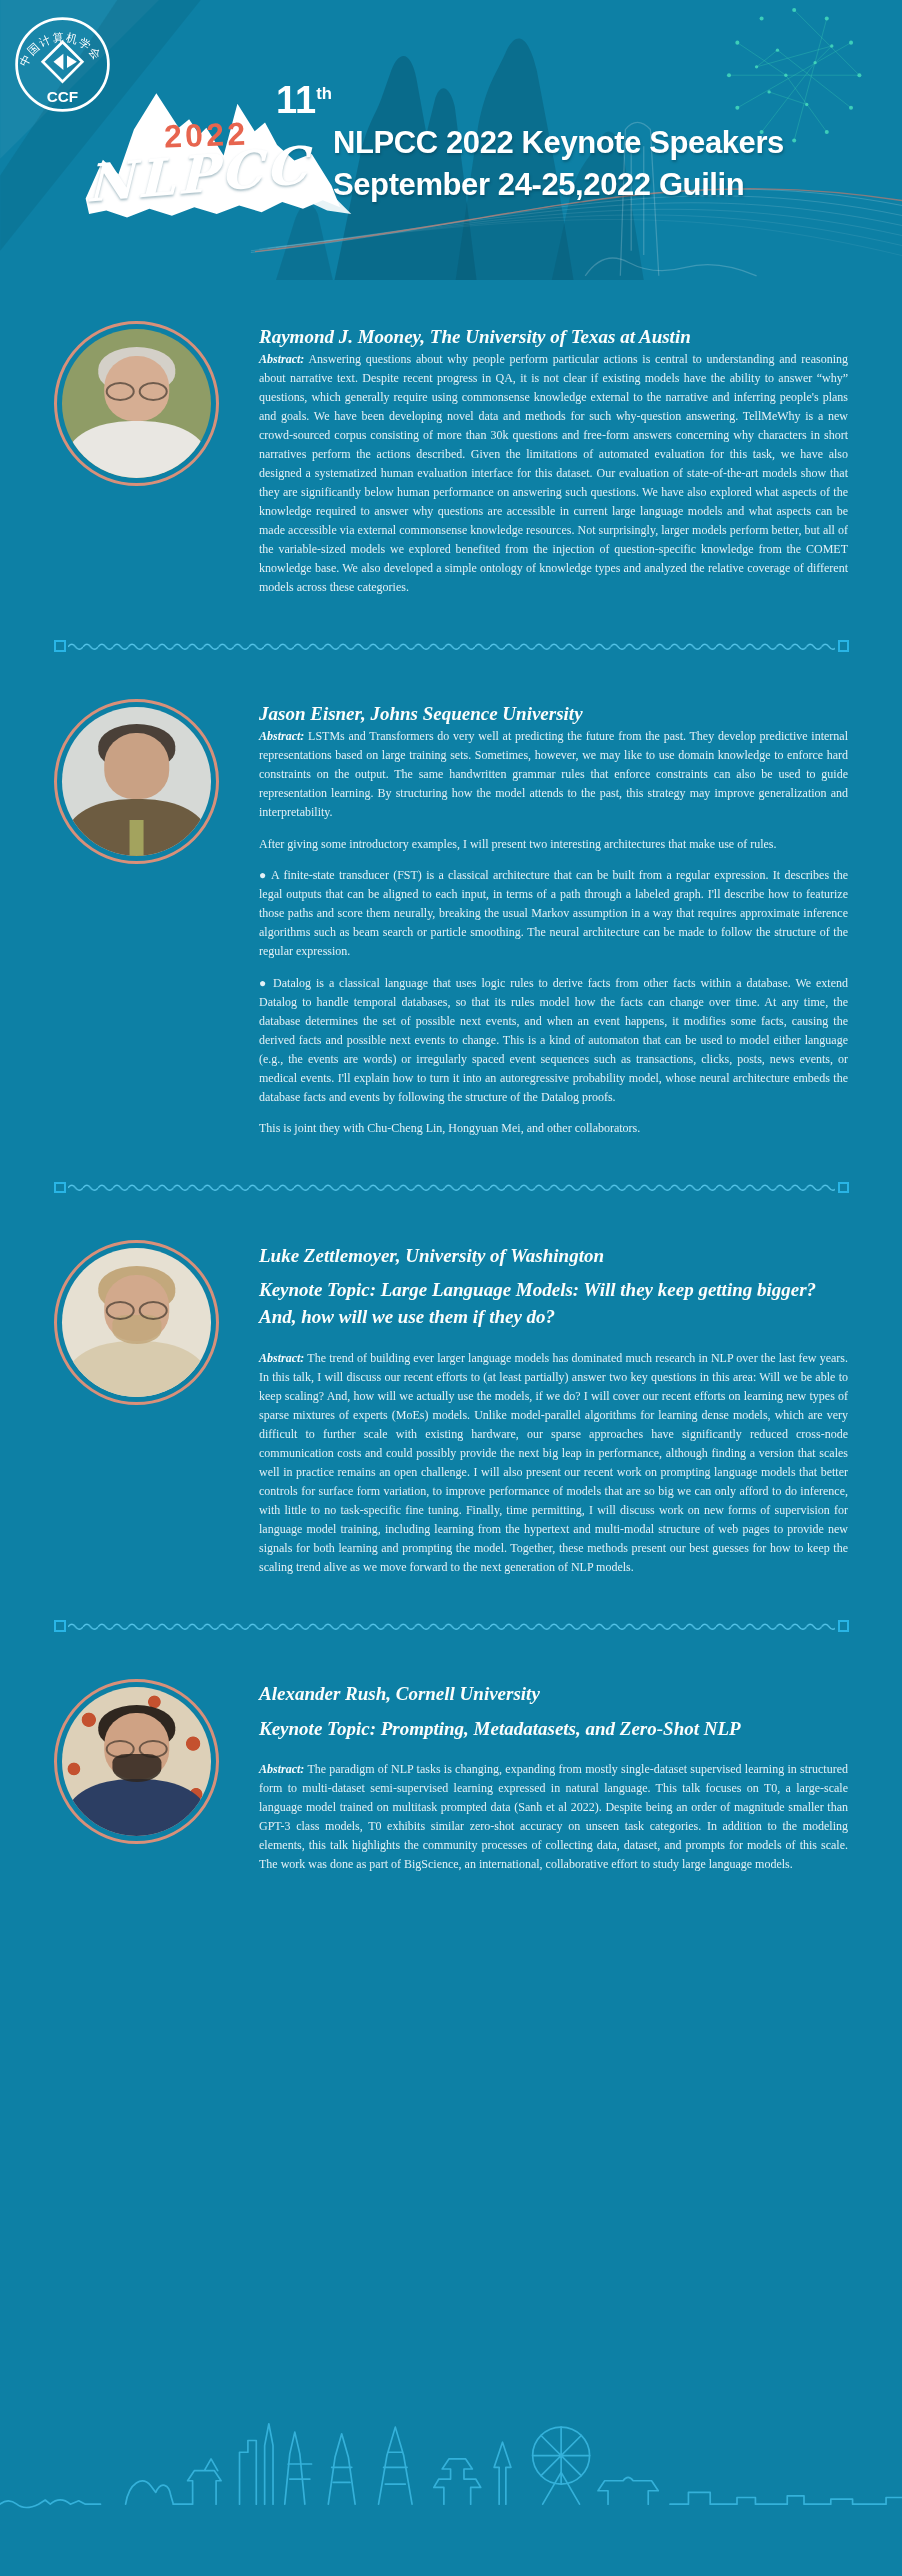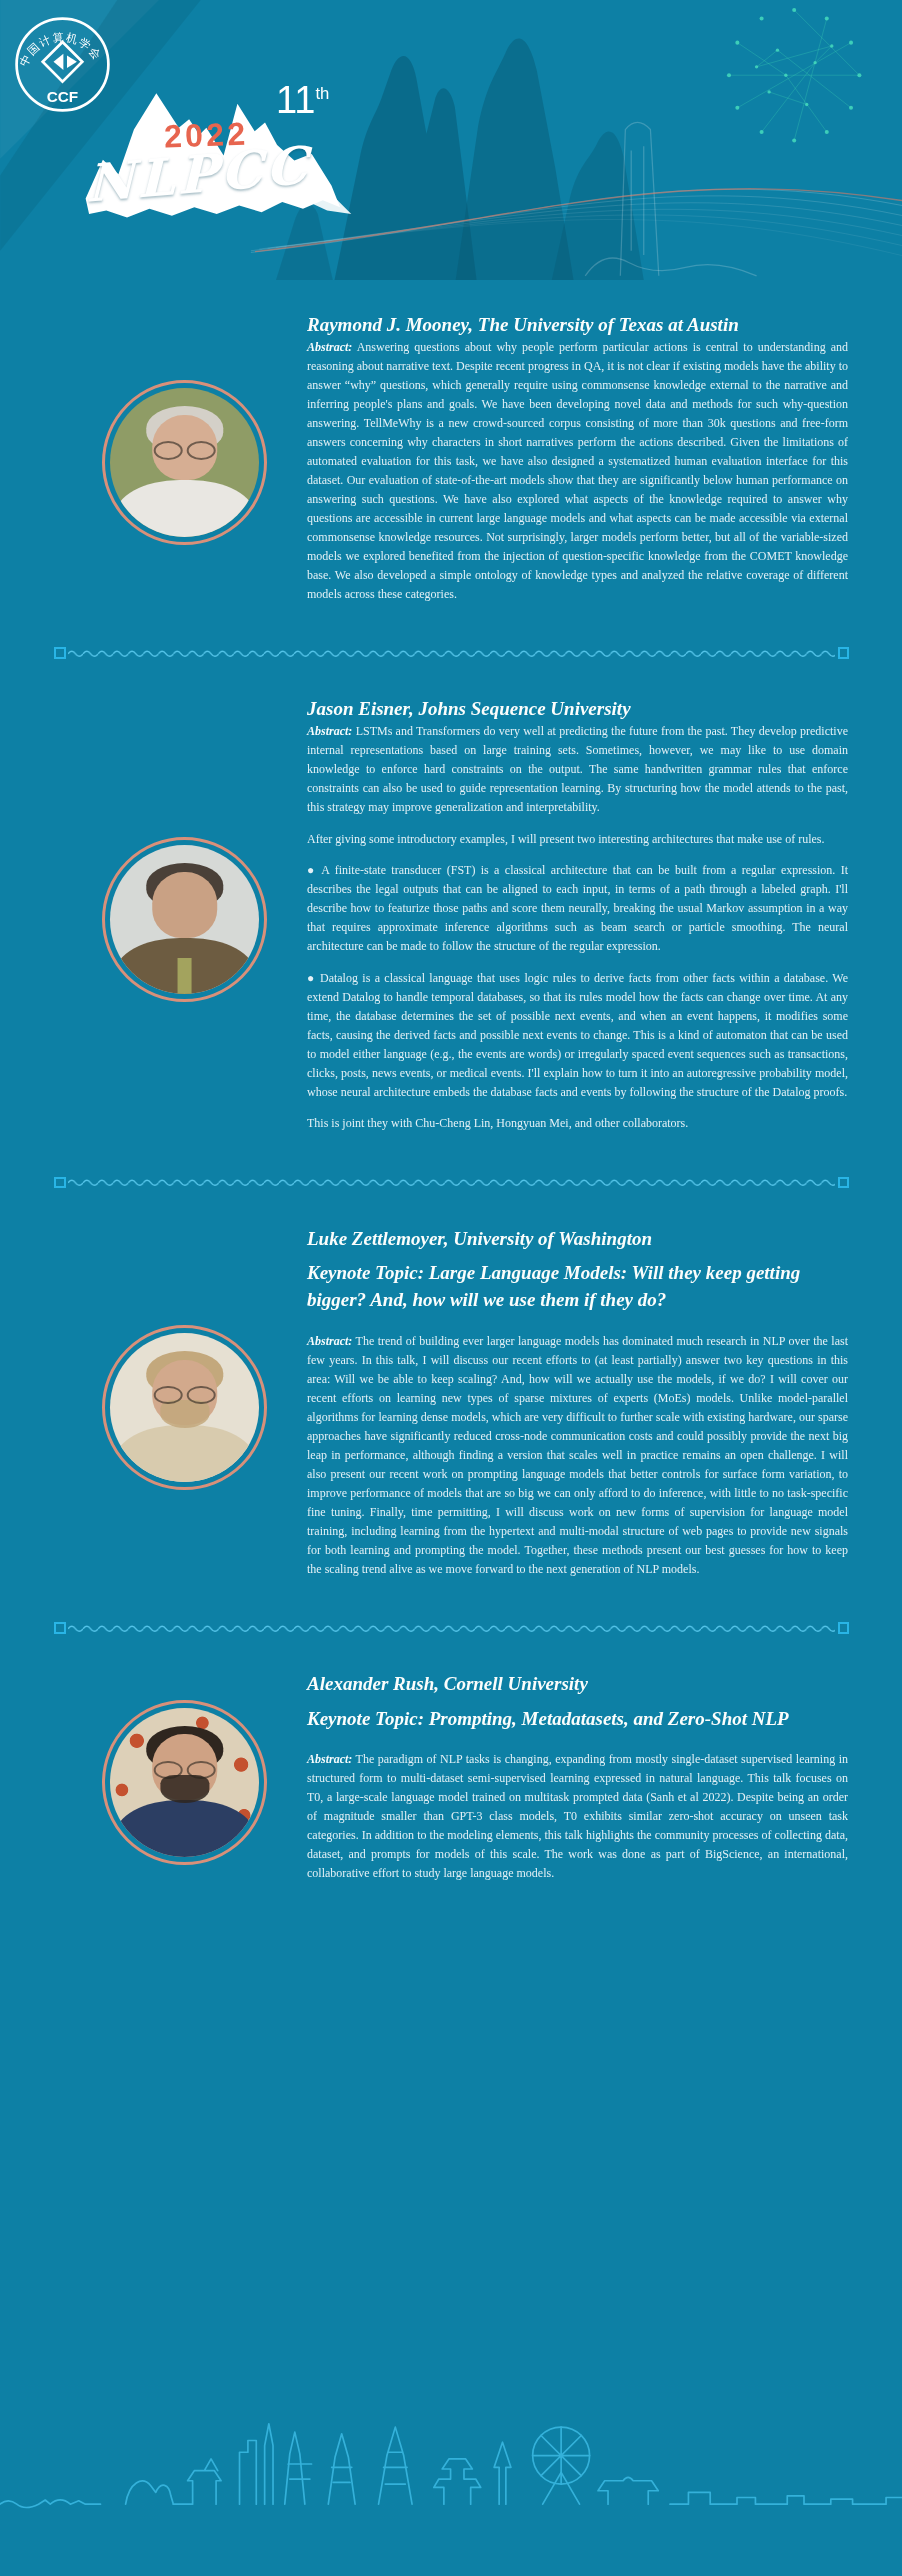--- a/index.html
+++ b/index.html
@@ -11,30 +11,30 @@
   .header-art{position:absolute;inset:0;width:100%;height:100%;}
   .ccf-logo{position:absolute;left:13.4px;top:15px;width:99px;height:99px;}
   .event-logo{position:absolute;left:77px;top:74px;width:276px;height:180px;}
   .logo-mountains{position:absolute;inset:0;width:100%;height:100%;}
   .logo-year{position:absolute;left:87px;top:43px;font-family:"Liberation Sans",sans-serif;
     font-weight:bold;font-size:32px;letter-spacing:3.3px;color:#e7654f;transform:rotate(-2deg);}
   .logo-name{position:absolute;left:15px;top:69px;font-family:"DejaVu Serif",serif;
     font-style:italic;font-weight:bold;font-size:52px;letter-spacing:3.3px;color:#ffffff;
     transform:skewX(-8deg) rotate(-5deg);text-shadow:0 1.7px 2.5px rgba(6,70,92,.35);}
   .logo-edition{position:absolute;left:199px;top:6.7px;color:#fff;font-family:"Liberation Sans",sans-serif;
-    font-weight:normal;font-size:38px;line-height:1;}
+    font-weight:bold;font-size:38px;line-height:1;}
   .logo-edition sup{font-size:16.7px;vertical-align:super;}
   .header-title{position:absolute;left:333px;top:122px;color:#ffffff;
     font-family:"Liberation Sans",sans-serif;font-weight:bold;letter-spacing:-0.4px;
     text-shadow:0.8px 1.7px 2.5px rgba(0,45,62,.35);}
   .header-title .t1{font-size:31px;line-height:42px;}
   .header-title .t2{font-size:31px;line-height:42px;}
 
   
-  .speaker-section{display:flex;align-items:center;padding:24px 55px 5px 54px;margin-left:48px;}
+  .speaker-section{display:flex;align-items:flex-start;padding:36px 55px 5px 54px;}
   .avatar-wrap{flex:none;width:172px;padding-top:5px;}
   .avatar{width:149px;height:149px;border-radius:50%;border:3.3px solid #d8907a;padding:5px;}
   .photo{position:relative;width:149px;height:149px;border-radius:50%;overflow:hidden;background:var(--bg,#cfcfcf);}
   .photo.floral{background-image:
      radial-gradient(circle at 18% 22%,var(--accent) 6.7px,transparent 7.5px),
      radial-gradient(circle at 62% 10%,var(--accent) 5.9px,transparent 6.7px),
      radial-gradient(circle at 88% 38%,var(--accent) 6.7px,transparent 7.5px),
      radial-gradient(circle at 8% 55%,var(--accent) 5.9px,transparent 6.7px),
      radial-gradient(circle at 90% 72%,var(--accent) 5.9px,transparent 6.7px),
      radial-gradient(circle at 38% 34%,var(--accent) 4.2px,transparent 5px);
@@ -166,20 +166,24 @@
     <div class="event-logo">
       <svg class="logo-mountains" viewBox="0 0 320 200">
         <path fill="#ffffff" d="M10 140 L30 95 L48 112 L66 60 L92 18 L118 58 L130 48 L142 66 L150 58 L170 90 L186 30 L206 62 L218 52 L232 78 L252 96 L272 88 L295 125 L305 150 L285 142 L262 152 L238 144 L214 156 L188 148 L162 158 L136 150 L110 160 L84 152 L58 162 L34 154 L14 158 Z"></path>
         <path fill="#ffffff" d="M250 100 L300 140 L318 158 L290 154 L260 140 Z" opacity="0.9"></path>
       </svg>
       <span class="logo-year">2022</span>
       <span class="logo-name">NLPCC</span>
       <span class="logo-edition"><span>11</span><sup>th</sup></span>
     </div>
 
+    <div class="header-title">
+      <div class="t1">NLPCC 2022 Keynote Speakers</div>
+      <div class="t2">September 24-25,2022 Guilin</div>
+    </div>
   </div>
 
   <div class="speaker-section">
     <div class="avatar-wrap">
       <div class="avatar">
         <div class="photo has-glasses" title="Portrait photo of a gray-haired man with glasses wearing a white shirt" style="--bg: #8f9c66; --hair: #d4d0c8; --skin: #d6ae93; --shirt: #e9e7e2; --accent: #b9b98f;">
           <div class="p-hair"></div>
           <div class="p-body"></div>
 
           <div class="p-head"></div>

